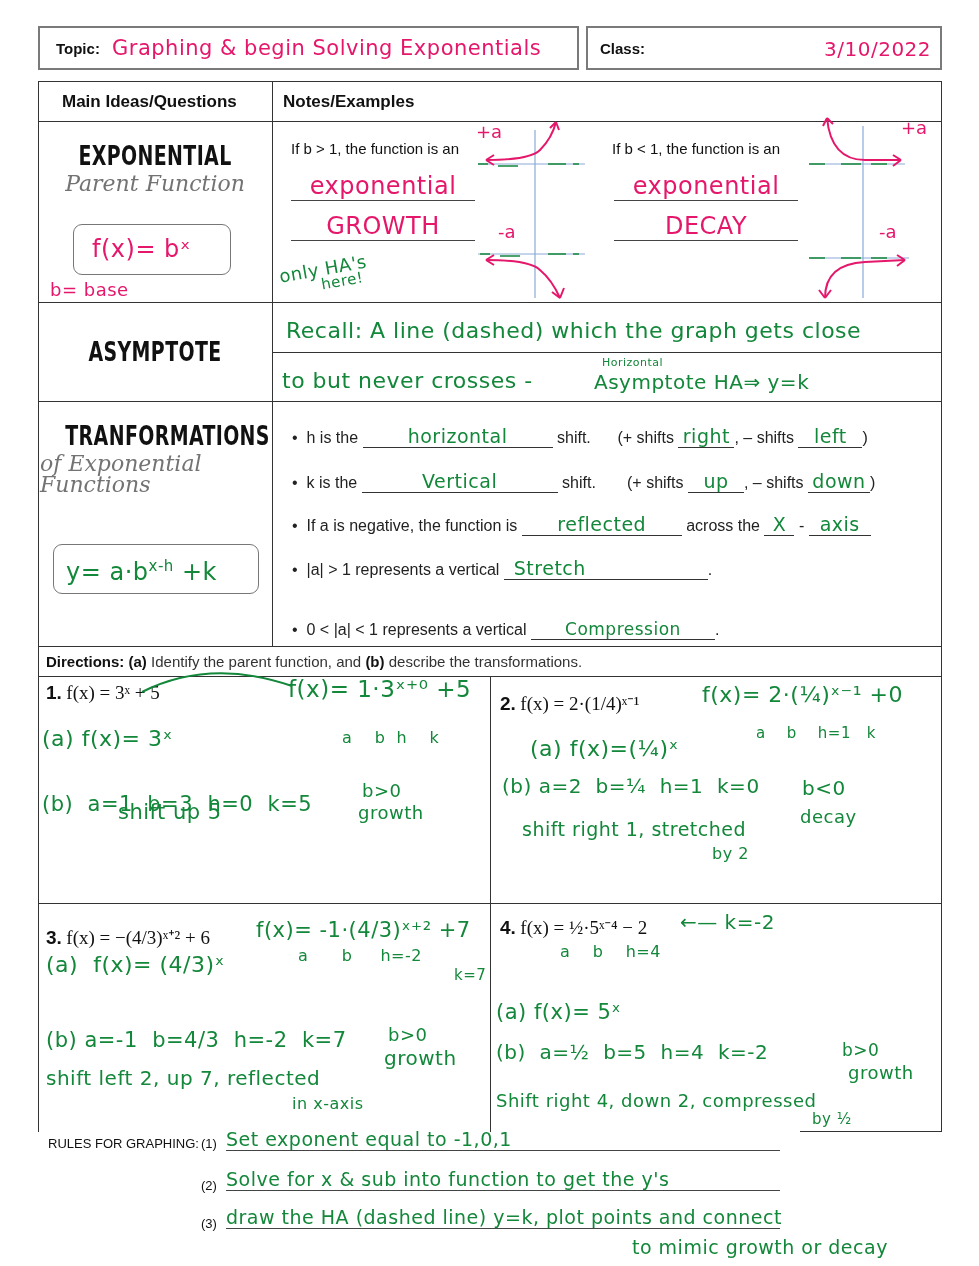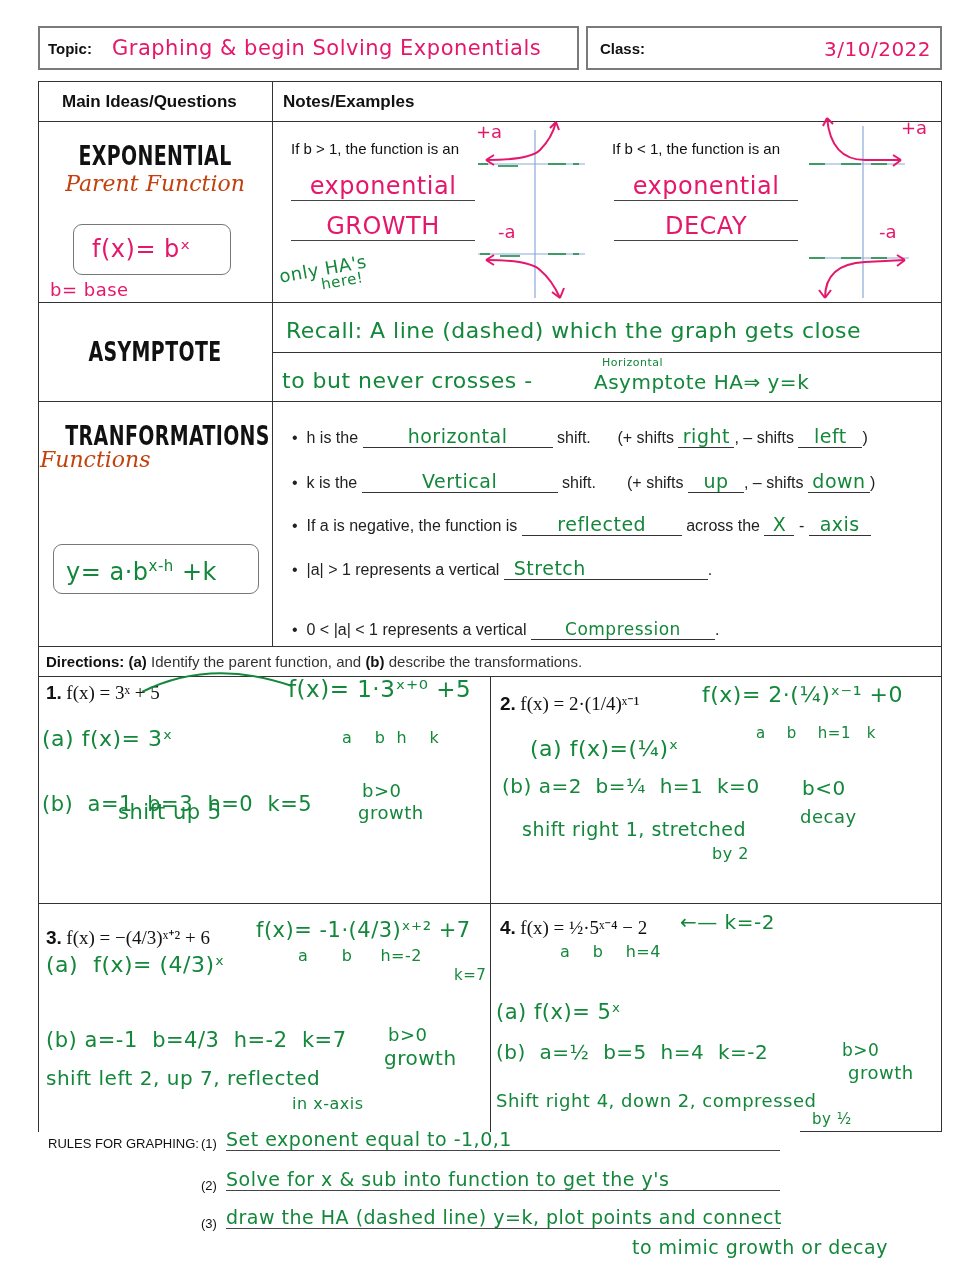--- a/index.html
+++ b/index.html
@@ -8,32 +8,32 @@
   .pink{color:#e5176b;}
   .green{color:#13873a;}
   .hand{font-family:"DejaVu Sans",sans-serif;font-weight:normal;letter-spacing:0.5px;}
   .box{position:absolute;border:2px solid #7a7a7a;box-sizing:border-box;}
   .topbox{font-weight:bold;font-size:15px;}
   .grid{position:absolute;border:1.5px solid #333;box-sizing:border-box;}
   .hline{position:absolute;height:0;border-top:1.5px solid #333;}
   .vline{position:absolute;width:0;border-left:1.5px solid #333;}
   .hdr{font-weight:bold;font-size:17px;}
   .bigtitle{font-family:"DejaVu Sans Condensed","DejaVu Sans",sans-serif;font-weight:bold;font-size:27px;letter-spacing:0.5px;transform:scaleX(0.78);transform-origin:center;}
-  .script{font-family:"DejaVu Serif",serif;font-style:italic;font-size:22px;color:#c2410c;}
+  .script{font-family:"DejaVu Serif",serif;font-style:italic;font-size:22px;color:#737373;}
   .rbox{position:absolute;border:1.5px solid #777;border-radius:9px;box-sizing:border-box;}
   .blank{display:inline-block;border-bottom:1.5px solid #333;text-align:center;}
   .small{font-size:15px;}
   .row{position:absolute;font-size:16px;color:#222;}
   .math{font-family:"Liberation Serif",serif;}
 </style>
 </head>
 <body>
 
 <div class="box" style="left:38px;top:26px;width:541px;height:44px;">
-  <span class="abs topbox" style="left:8px;top:12px;">Topic:</span>
+  <span class="abs topbox" style="left:16px;top:12px;">Topic:</span>
   <span class="abs hand pink" style="left:72px;top:8px;font-size:21px;">Graphing &amp; begin Solving Exponentials</span>
 </div>
 <div class="box" style="left:586px;top:26px;width:356px;height:44px;">
   <span class="abs topbox" style="left:12px;top:12px;">Class:</span>
   <span class="abs hand pink" style="left:236px;top:9px;font-size:20px;">3/10/2022</span>
 </div>
 
 <div class="grid" style="left:38px;top:81px;width:904px;height:1051px;border-bottom:none;"></div>
 <div class="vline" style="left:272px;top:81px;height:565px;"></div>
 <div class="hline" style="left:38px;top:121px;width:904px;"></div>
@@ -112,20 +112,21 @@
 <div class="abs" style="left:40px;top:336px;width:230px;text-align:center;">
   <div class="bigtitle">ASYMPTOTE</div>
 </div>
 <span class="abs hand green" style="left:286px;top:318px;font-size:22px;">Recall: A line (dashed) which the graph gets close</span>
 <span class="abs hand green" style="left:282px;top:368px;font-size:22px;">to but never crosses -</span>
 <span class="abs hand green" style="left:602px;top:356px;font-size:11px;">Horizontal</span>
 <span class="abs hand green" style="left:594px;top:370px;font-size:20px;">Asymptote HA⇒ y=k</span>
 
 <div class="abs" style="left:40px;top:420px;width:230px;">
   <div class="bigtitle">TRANFORMATIONS</div>
+  <div class="script">of Exponential</div>
   <div class="script" style="margin-top:-4px;">Functions</div>
 </div>
 <div class="rbox" style="left:53px;top:544px;width:206px;height:50px;">
   <span class="abs hand green" style="left:12px;top:12px;font-size:24px;white-space:nowrap;">
     <span>y= a·b</span><sup style="font-size:15px;">x-h</sup>
     <span>+k</span>
   </span>
 </div>
 
 <div class="row" style="left:292px;top:425px;white-space:nowrap;">

